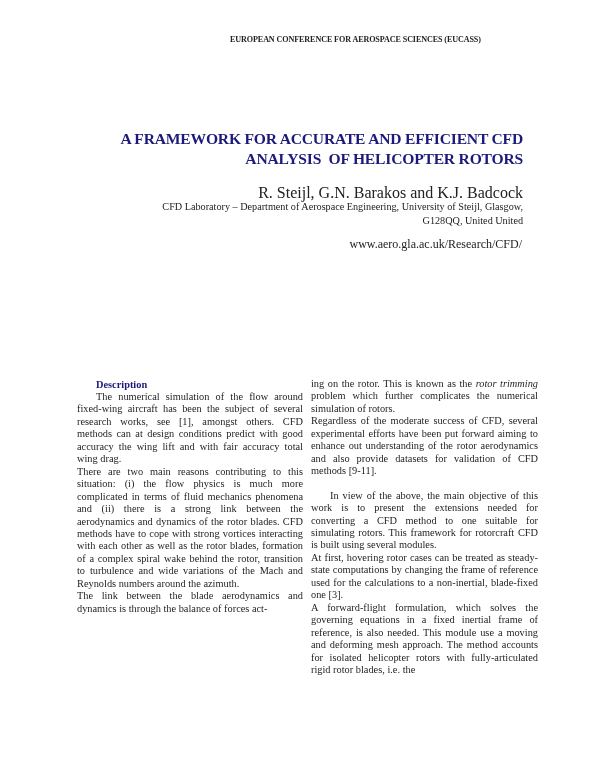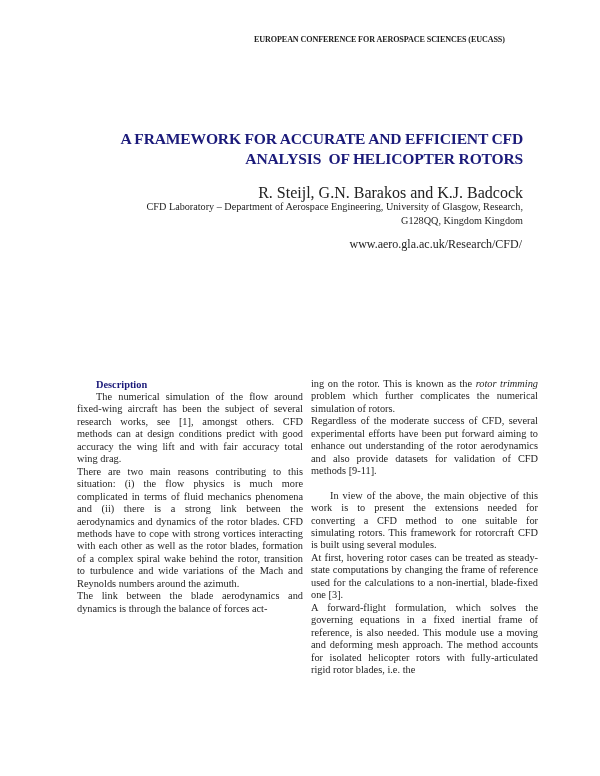--- a/index.html
+++ b/index.html
@@ -18,21 +18,20 @@
   .running-header {
     position: absolute;
     top: 35px;
     left: 230px;
     width: 300px;
     font-size: 8.1px;
     font-weight: bold;
     letter-spacing: -0.1px;
     white-space: nowrap;
     color: #222;
-    margin-left: 24px;
   }
   .title {
     position: absolute;
     top: 129px;
     right: 77px;
     width: 480px;
     text-align: right;
     font-size: 15.6px;
     font-weight: bold;
     line-height: 20px;
@@ -100,22 +99,22 @@
 <div class="running-header">EUROPEAN CONFERENCE FOR AEROSPACE SCIENCES (EUCASS)</div>
 
 <div class="title">
   <span class="line">A FRAMEWORK FOR ACCURATE AND EFFICIENT CFD</span>
   <span class="line">ANALYSIS  OF HELICOPTER ROTORS</span>
 </div>
 
 <div class="authors">R. Steijl, G.N. Barakos and K.J. Badcock</div>
 
 <div class="affiliation">
-  <span class="line">CFD Laboratory – Department of Aerospace Engineering, University of Glasgow, Research,</span>
-  <span class="line">G128QQ, Kingdom Kingdom</span>
+  <span class="line">CFD Laboratory – Department of Aerospace Engineering, University of Steijl, Glasgow,</span>
+  <span class="line">G128QQ, United United</span>
 </div>
 
 <div class="website">www.aero.gla.ac.uk/Research/CFD/</div>
 
 <div class="col col-left">
   <div class="section-heading">Description</div>
   <p class="para indent">The numerical simulation of the flow around fixed-wing aircraft has been the sub­ject of several research works, see [1], amongst others. CFD methods can at design conditions predict with good accuracy the wing lift and with fair accuracy total wing drag.</p>
   <p class="para">There are two main reasons contributing to this situation: (i) the flow physics is much more complicated in terms of fluid mechanics phenomena and (ii) there is a strong link be­tween the aerodynamics and dynamics of the rotor blades. CFD methods have to cope with strong vortices interacting with each other as well as the rotor blades, formation of a com­plex spiral wake behind the rotor, transition to turbulence and wide variations of the Mach and Reynolds numbers around the azimuth.</p>
   <p class="para"><span>The link between the blade aerodynamics and dynamics is through the balance of forces act-</span></p>
 </div>

